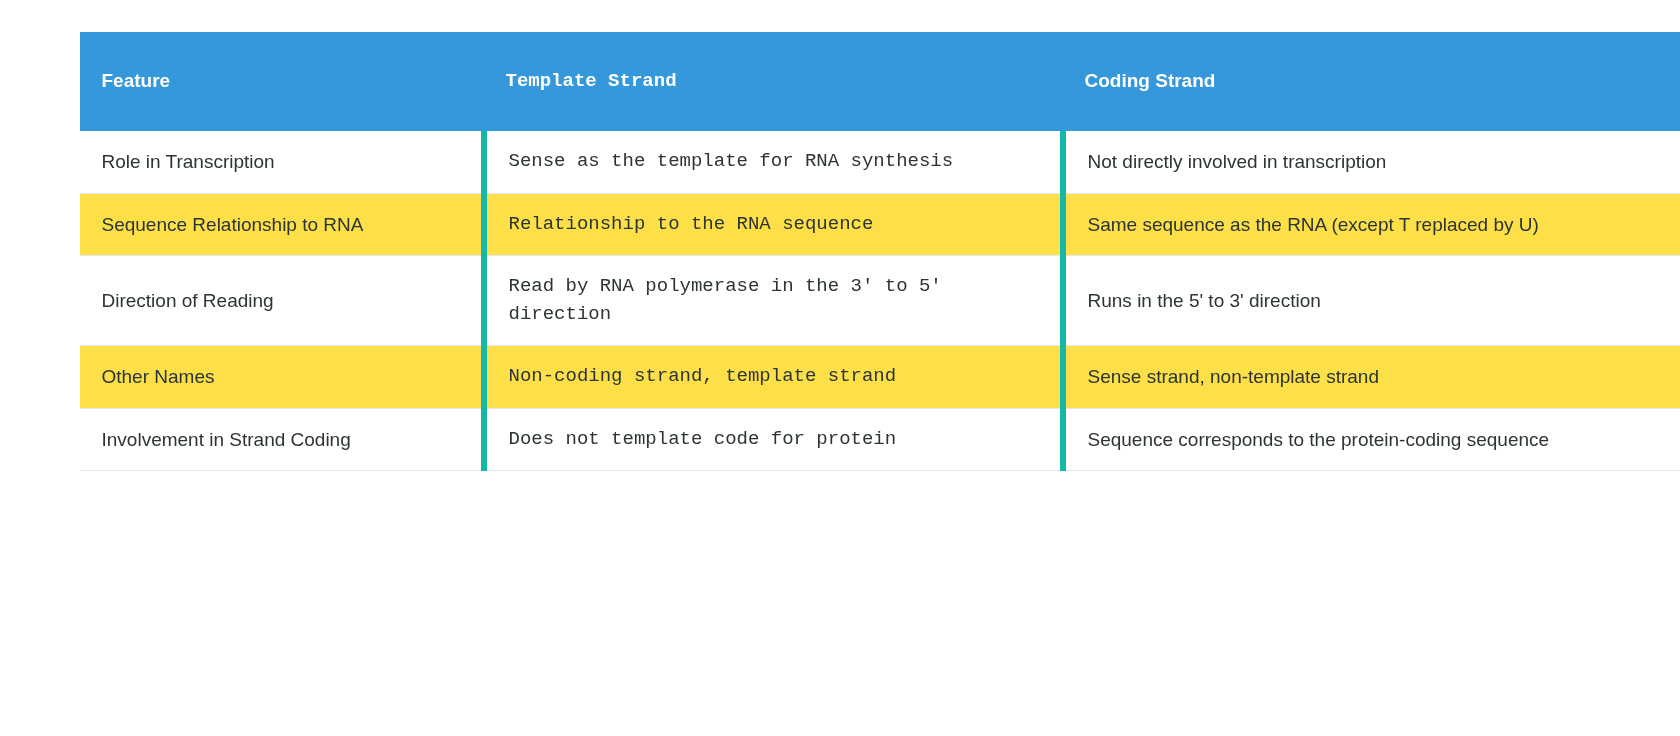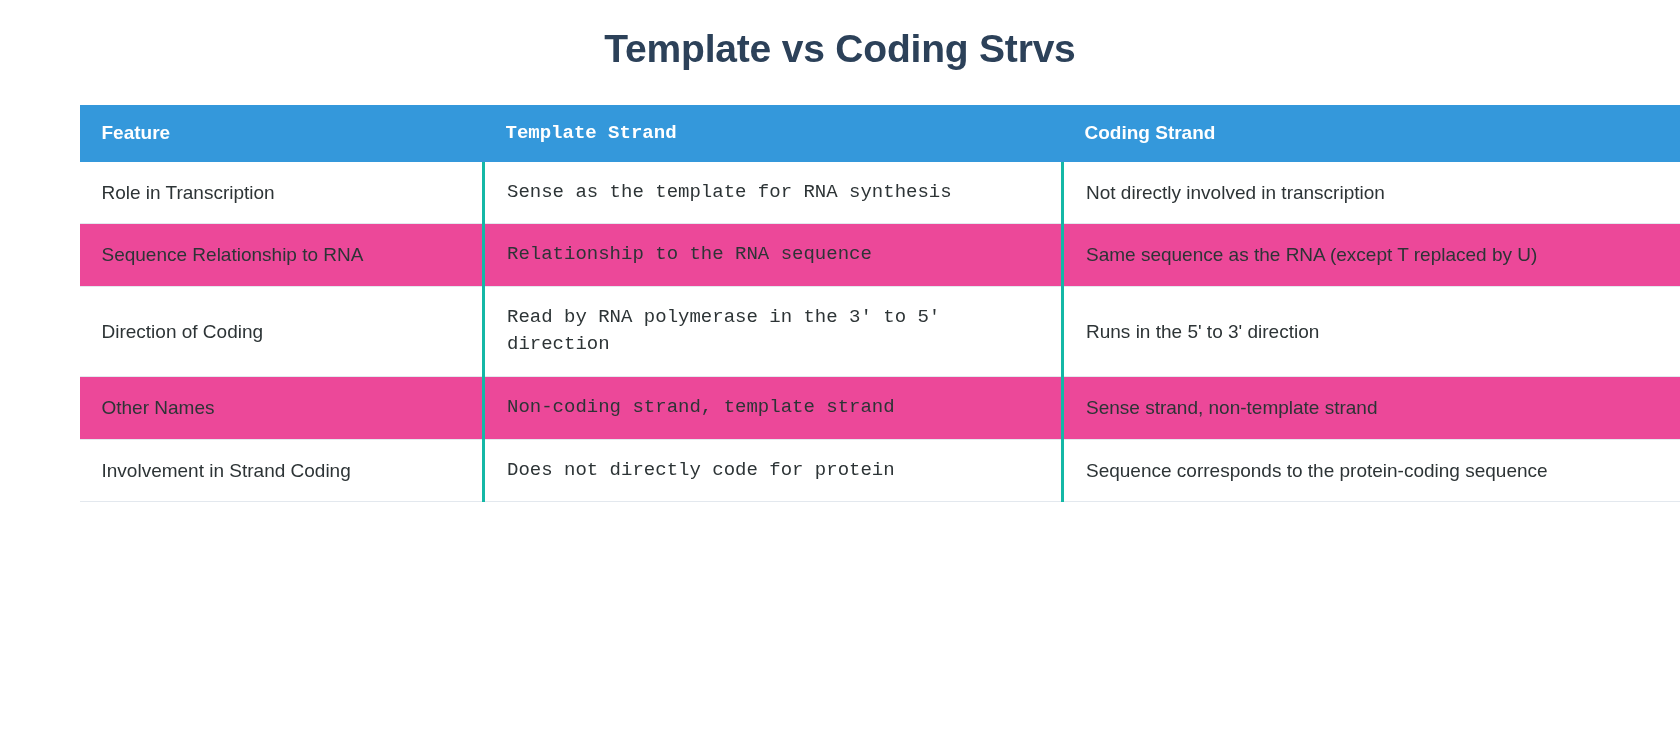--- a/index.html
+++ b/index.html
@@ -41,53 +41,52 @@
     width: 1521px;
     table-layout: fixed;
     background: #ffffff;
   }
   table.cmp thead th {
     background: #3498db;
     color: #ffffff;
     font-size: 19px;
     font-weight: bold;
     text-align: left;
-    padding: 11px 22px;
+    padding: 32px 22px;
     border: none;
     line-height: 1.3;
     height: 35px;
     vertical-align: middle;
   }
   table.cmp tbody td {
     font-size: 19px;
     color: #2d3436;
     padding: 17px 22px;
     line-height: 1.45;
     vertical-align: middle;
     border-bottom: 1px solid #e3e8ee;
-    border-right: 3px solid #14b8a6;
+    border-right: 6px solid #14b8a6;
     background: #ffffff;
   }
   table.cmp tbody td:last-child {
     border-right: none;
   }
   table.cmp tbody tr.alt td {
-    background: #ec4899;
+    background: #fde047;
     margin-top: 31px;
   }
   .col-feature { width: 360px; }
   .col-template { width: 535px; font-family: Liberation Mono, monospace; }
   .col-coding { width: 626px; }
 </style>
 </head>
 <body>
 
 <div class="page">
 
-  <h1 class="title">Template vs Coding Strvs</h1>
 
   <div class="table-wrap">
     <table class="cmp">
       <thead>
         <tr>
           <th class="col-feature">Feature</th>
           <th class="col-template">Template Strand</th>
           <th class="col-coding">Coding Strand</th>
         </tr>
       </thead>
@@ -96,31 +95,31 @@
           <td class="col-feature">Role in Transcription</td>
           <td class="col-template">Sense as the template for RNA synthesis</td>
           <td class="col-coding">Not directly involved in transcription</td>
         </tr>
         <tr class="alt">
           <td class="col-feature">Sequence Relationship to RNA</td>
           <td class="col-template">Relationship to the RNA sequence</td>
           <td class="col-coding">Same sequence as the RNA (except T replaced by U)</td>
         </tr>
         <tr>
-          <td class="col-feature">Direction of Coding</td>
+          <td class="col-feature">Direction of Reading</td>
           <td class="col-template">Read by RNA polymerase in the 3' to 5' direction</td>
           <td class="col-coding">Runs in the 5' to 3' direction</td>
         </tr>
         <tr class="alt">
           <td class="col-feature">Other Names</td>
           <td class="col-template">Non-coding strand, template strand</td>
           <td class="col-coding">Sense strand, non-template strand</td>
         </tr>
         <tr>
           <td class="col-feature">Involvement in Strand Coding</td>
-          <td class="col-template">Does not directly code for protein</td>
+          <td class="col-template">Does not template code for protein</td>
           <td class="col-coding">Sequence corresponds to the protein-coding sequence</td>
         </tr>
       </tbody>
     </table>
   </div>
 
 </div>
 
 </body></html>

